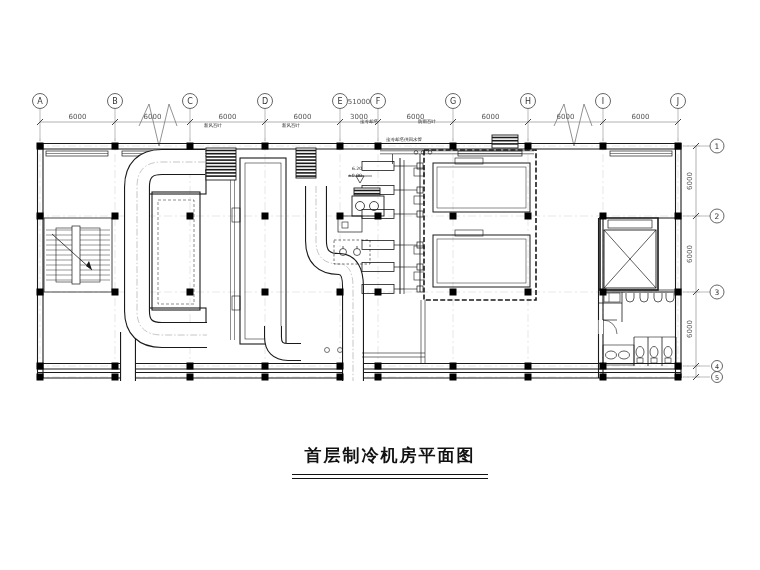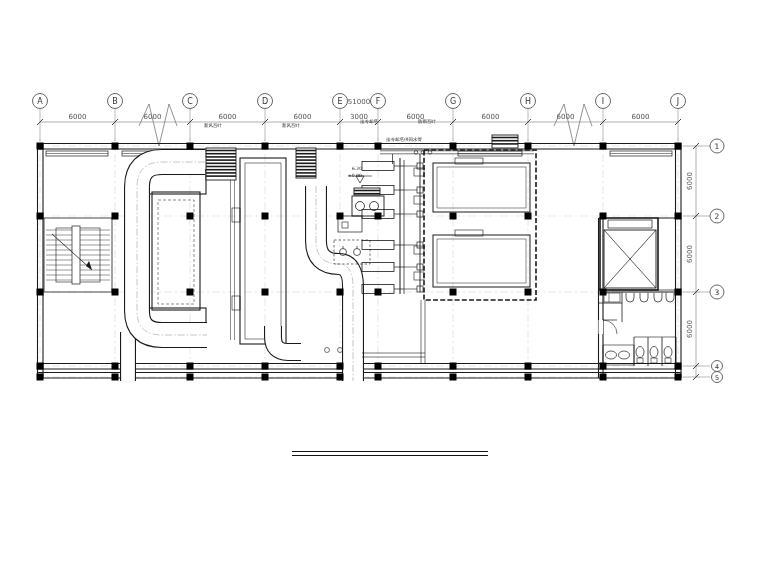--- a/index.html
+++ b/index.html
@@ -360,15 +360,16 @@
         <text x="291" y="127" font-size="4.5" fill="#222" text-anchor="middle">新风百叶</text>
         <text x="369" y="123" font-size="4.5" fill="#222" text-anchor="middle">接冷却塔</text>
         <text x="404" y="141" font-size="4.5" fill="#222" text-anchor="middle">接冷却塔供回水管</text>
         <text x="427" y="123" font-size="4.5" fill="#222" text-anchor="middle">防雨百叶</text>
         <text x="357" y="170" font-size="4.5" fill="#222" text-anchor="middle">6.20</text>
         <text x="355" y="177" font-size="4.5" fill="#222" text-anchor="middle">±0.00</text>
       </g>
   </svg>
 
   <div class="title-wrap">
+    <div class="title-text">首层制冷机房平面图</div>
     <div class="title-underline"></div>
   </div>
 </div>
 
 </body></html>

